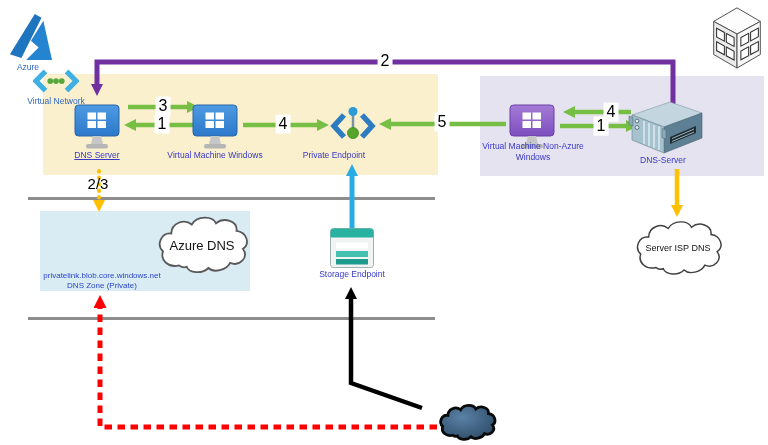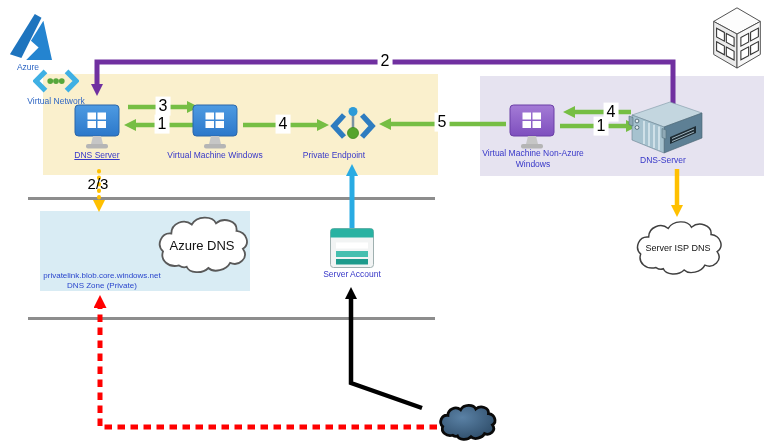--- a/index.html
+++ b/index.html
@@ -147,21 +147,21 @@
         </defs>
       <rect x="1" y="1" width="44" height="31" rx="3.5" fill="url(#gP1)" stroke="#6B3FA6"></rect>
       <rect x="13.5" y="8.5" width="8.5" height="7" fill="#fff"></rect>
         <rect x="23.5" y="8.5" width="8.5" height="7" fill="#fff"></rect>
       <rect x="13.5" y="17" width="8.5" height="7" fill="#fff"></rect>
         <rect x="23.5" y="17" width="8.5" height="7" fill="#fff"></rect>
       <polygon points="19,32 27,32 29,40 17,40" fill="#C6C6C6"></polygon>
       <rect x="12" y="40" width="22" height="4.5" rx="2" fill="#B5B5B5"></rect>
     </svg>
   </div>
-  <div class="node-label vm2line" style="left:533px;top:148px;">
+  <div class="node-label vm2line" style="left:533px;top:141px;">
     <span>Virtual Machine Non-Azure</span>
     <span>Windows</span>
   </div>
 
   <div class="icon" style="left:624px;top:99px;width:84px;height:58px;">
     <svg viewBox="0 0 84 58" width="84" height="58">
       <polygon points="8,16 46,3 78,14 40,28" fill="#C3D6DF" stroke="#7C97A4" stroke-width="0.6"></polygon>
       <polygon points="40,28 78,14 78,39 40,54" fill="#5E8095" stroke="#46626F" stroke-width="0.6"></polygon>
       <polygon points="8,16 40,28 40,54 8,41" fill="#A6C2CF" stroke="#68828E" stroke-width="0.6"></polygon>
       <line x1="20" y1="22" x2="20" y2="45" stroke="#CFE0E8" stroke-width="2"></line>
@@ -209,21 +209,21 @@
 
   <div class="icon" style="left:330px;top:228px;width:44px;height:40px;">
     <svg viewBox="0 0 44 40" width="44" height="40">
       <rect x="0.5" y="0.5" width="43" height="39" rx="3" fill="#F2F4F4" stroke="#9FB0B0"></rect>
       <path d="M3.5,0.5 h37 a3,3 0 0 1 3,3 v6 h-43 v-6 a3,3 0 0 1 3,-3 Z" fill="#29B2A2"></path>
       <rect x="6" y="14.5" width="32" height="6" fill="#FFFFFF"></rect>
       <rect x="6" y="23" width="32" height="6" fill="#45BFAF"></rect>
       <rect x="6" y="31" width="32" height="5.5" fill="#1D9B8C"></rect>
     </svg>
   </div>
-  <div class="node-label" style="left:352px;top:269px;">Server Account</div>
+  <div class="node-label" style="left:352px;top:269px;">Storage Endpoint</div>
 
   <div class="cloud" style="left:634px;top:217px;width:88px;height:62px;">
     <svg viewBox="0 0 72 48" width="88" height="62">
       <path d="M18 40 C10 42,3 36,5.5 29 C0 24,4 14,12 15 C12 7,22 3,28 8 C32 1,44 1,47 7 C53 2,64 5,63 13 C71 14,74 23,68 27 C73 34,65 41,58 38 C55 44,45 46,41 42 C36 47,26 46,24 41 C22 42,19.5 41,18 40 Z" fill="#fff" stroke="#404040" stroke-width="1.2"></path>
     </svg>
     <div class="cloud-label">Server ISP DNS</div>
   </div>
 
   <div class="cloud" style="left:435px;top:401px;width:64px;height:43px;">
     <svg viewBox="-3 -3 78 54" width="64" height="43">

